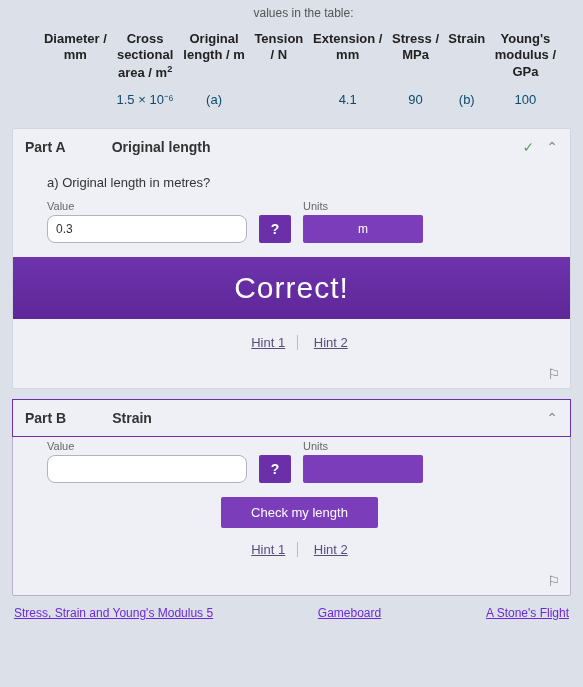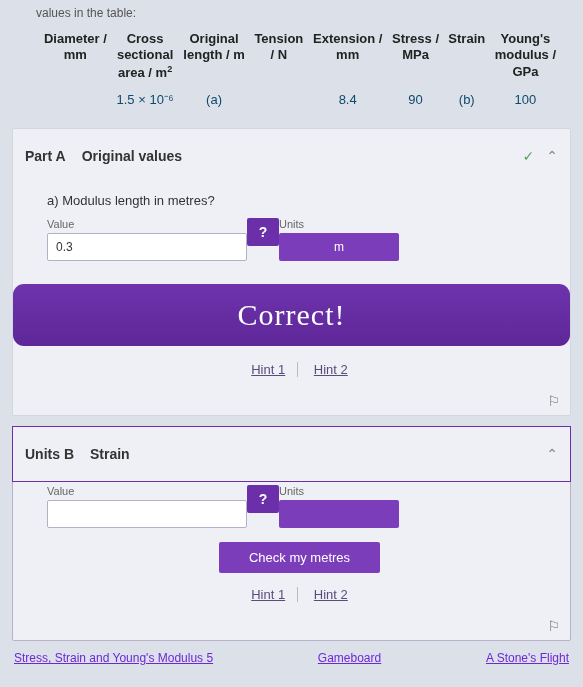--- a/index.html
+++ b/index.html
@@ -5,38 +5,38 @@
 * { box-sizing: border-box; margin: 0; padding: 0; }
 body {
   font-family: -apple-system, BlinkMacSystemFont, "Segoe UI", Arial, sans-serif;
   background: #dce0e8;
   width: 583px;
   height: 687px;
   overflow: hidden;
   font-size: 13px;
   color: #333;
 }
-.page-sub { padding: 6px 12px 0 36px; font-size: 12px; color: #555; }
+.page-sub { padding: 6px 12px 0 36px; font-size: 12px; color: #555; text-align: center; }
 .table-wrap { padding: 8px 22px 4px 22px; margin-left: 17px; }
 table.data { width: 100%; border-collapse: collapse; font-size: 13px; }
 table.data th { font-weight: 600; color: #222; padding: 3px 4px; text-align: center; vertical-align: top; line-height: 1.25; }
 table.data td { text-align: center; padding: 6px 4px; color: #0c4a6e; }
 .panel { background: #eef0f5; margin: 10px 12px 0 12px; border: 1px solid #d2d6df; border-radius: 2px; }
-.panel-head { display:flex; align-items:center; padding: 19px 12px; font-size: 14px; color:#333; }
+.panel-head { display:flex; align-items:center; padding: 10px 12px; font-size: 14px; color:#333;gap:30px; }
 .panel-head .part-label { font-weight:600; margin-right: 16px; }
 .panel-head .part-title { font-weight:600; color:#333; }
 .panel-head .tools { margin-left:auto; display:flex; gap:12px; color:#888; font-size:14px; }
 .panel-body { padding: 4px 18px 10px 34px; }
 .question { font-size: 13px; color: #333; margin: 6px 0 10px 0; }
-.row-inputs { display:flex; }
+.row-inputs { display:flex; align-items:flex-end; gap:12px; }
 .field-label { font-size:11px; color:#666; margin-bottom:3px; }
-.value-input { width: 200px; height: 28px; border:1px solid #b6b0c4; border-radius:2px; padding: 0 8px; font-size:12px; color:#333; background:#fff; }
+.value-input { width: 200px; height: 28px; border:1px solid #b6b0c4; border-radius:8px; padding: 0 8px; font-size:12px; color:#333; background:#fff; }
 .q-btn { width:32px; height:28px; background:#6a2fa9; color:#fff; border:none; border-radius:2px; font-weight:600; font-size:14px; cursor:pointer; }
 .units-box { width:120px; height:28px; background:#7c3dbb; color:#fff; border:none; border-radius:2px; text-align:center; font-size:12px; display:flex; align-items:center; justify-content:center; }
-.correct-banner { background:#6a2fa9; background: linear-gradient(#6e33ad,#5e2798); color:#fff; text-align:center; padding:14px 0; margin: 23px -18px 8px -34px; font-family: Liberation Serif, serif; font-size:30px; letter-spacing:1px;border-radius:11px; }
+.correct-banner { background:#6a2fa9; background: linear-gradient(#6e33ad,#5e2798); color:#fff; text-align:center; padding:14px 0; margin: 14px -18px 8px -34px; font-family: Liberation Sans, sans-serif; font-size:30px; letter-spacing:1px; }
 .hints { text-align:center; padding: 8px 0 2px 0; }
 .hints a { color:#5a4b7a; font-size:13px; text-decoration:underline; padding:0 12px; border-right:1px solid #bbb; cursor:pointer;margin-top:36px; }
 .hints a:last-child { border-right:none; }
 .flag { text-align:right; padding: 4px 10px 6px 0; color:#777; font-size:14px; }
 .check-btn { display:block; margin: 14px auto 6px auto; background:#7c3dbb; color:#fff; border:none; padding:8px 30px; font-size:13px; border-radius:2px; cursor:pointer; }
 .footer { display:flex; justify-content:space-between; padding: 10px 14px 0 14px; font-size:12px; }
 .footer a { color:#6d28d9; text-decoration:underline; }
 .panel.partB { border:1px solid #b9b0cc; }
 .panel.partB .panel-head { background:#eef0f5; }
 .units-box.empty { background:#7c3dbb; }
@@ -60,40 +60,40 @@
         <th>Strain</th>
         <th>Young's<br>modulus /<br>GPa</th>
       </tr>
     </thead>
     <tbody>
       <tr>
         <td></td>
         <td>1.5 × 10⁻⁶</td>
         <td>(a)</td>
         <td></td>
-        <td>8.4</td>
+        <td>4.1</td>
         <td>90</td>
         <td>(b)</td>
         <td>100</td>
       </tr>
     </tbody>
   </table>
 </div>
 
 <div class="panel">
   <div class="panel-head">
     <span class="part-label">Part A</span>
-    <span class="part-title">Original values</span>
+    <span class="part-title">Original length</span>
     <span class="tools">
       <span style="color:#5a9e5a;">✓</span>
       <span>⌃</span>
     </span>
   </div>
   <div class="panel-body">
-    <div class="question">a) Modulus length in metres?</div>
+    <div class="question">a) Original length in metres?</div>
     <div class="row-inputs">
       <div>
         <div class="field-label">Value</div>
         <input class="value-input" value="0.3" style="">
       </div>
       <button class="q-btn">?</button>
       <div>
         <div class="field-label">Units</div>
         <div class="units-box">m</div>
       </div>
@@ -102,39 +102,39 @@
     <div class="hints">
       <a>Hint 1</a>
       <a>Hint 2</a>
     </div>
   </div>
   <div class="flag"><span>⚐</span></div>
 </div>
 
 <div class="panel partB">
   <div class="panel-head" style="border:1px solid #6a2fa9; margin:-1px;">
-    <span class="part-label">Units B</span>
+    <span class="part-label">Part B</span>
     <span class="part-title">Strain</span>
     <span class="tools">
       <span>⌃</span>
     </span>
   </div>
   <div class="panel-body">
     <div class="row-inputs">
       <div>
         <div class="field-label">Value</div>
         <input class="value-input" value="" style="">
       </div>
       <button class="q-btn">?</button>
       <div>
         <div class="field-label">Units</div>
         <div class="units-box empty"></div>
       </div>
     </div>
-    <button class="check-btn">Check my metres</button>
+    <button class="check-btn">Check my length</button>
     <div class="hints">
       <a>Hint 1</a>
       <a>Hint 2</a>
     </div>
   </div>
   <div class="flag"><span>⚐</span></div>
 </div>
 
 <div class="footer">
   <a>Stress, Strain and Young's Modulus 5</a>

